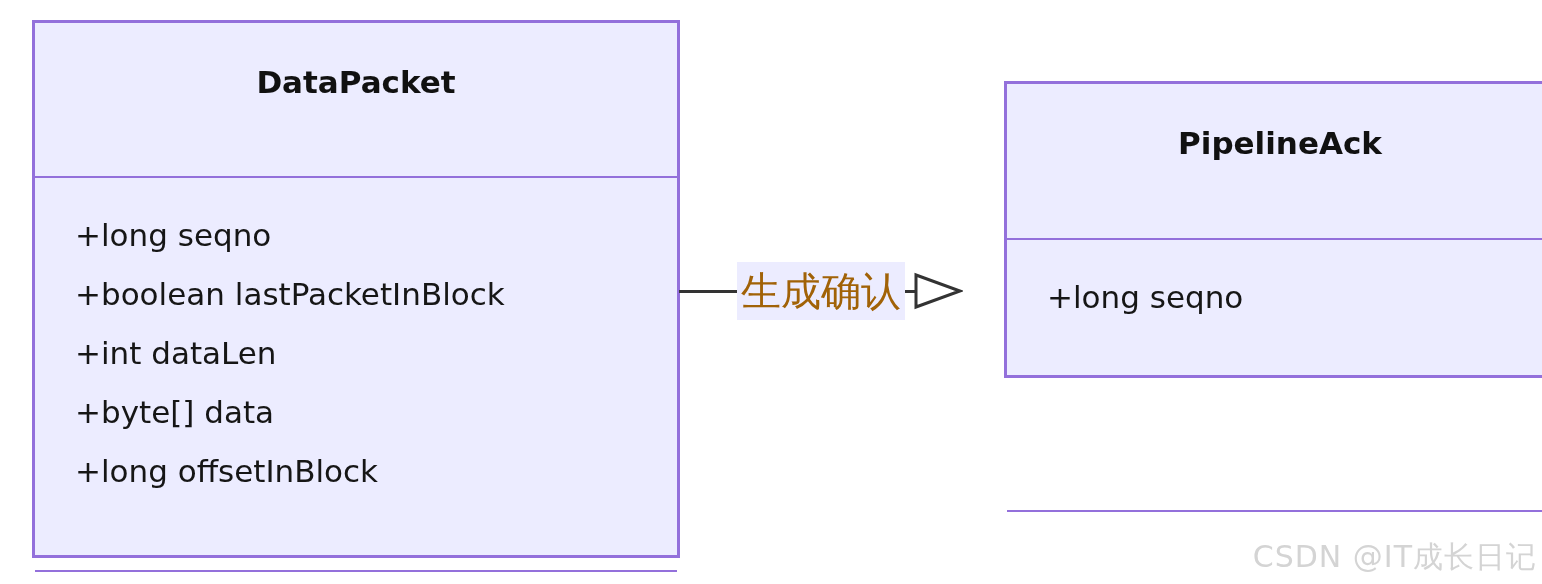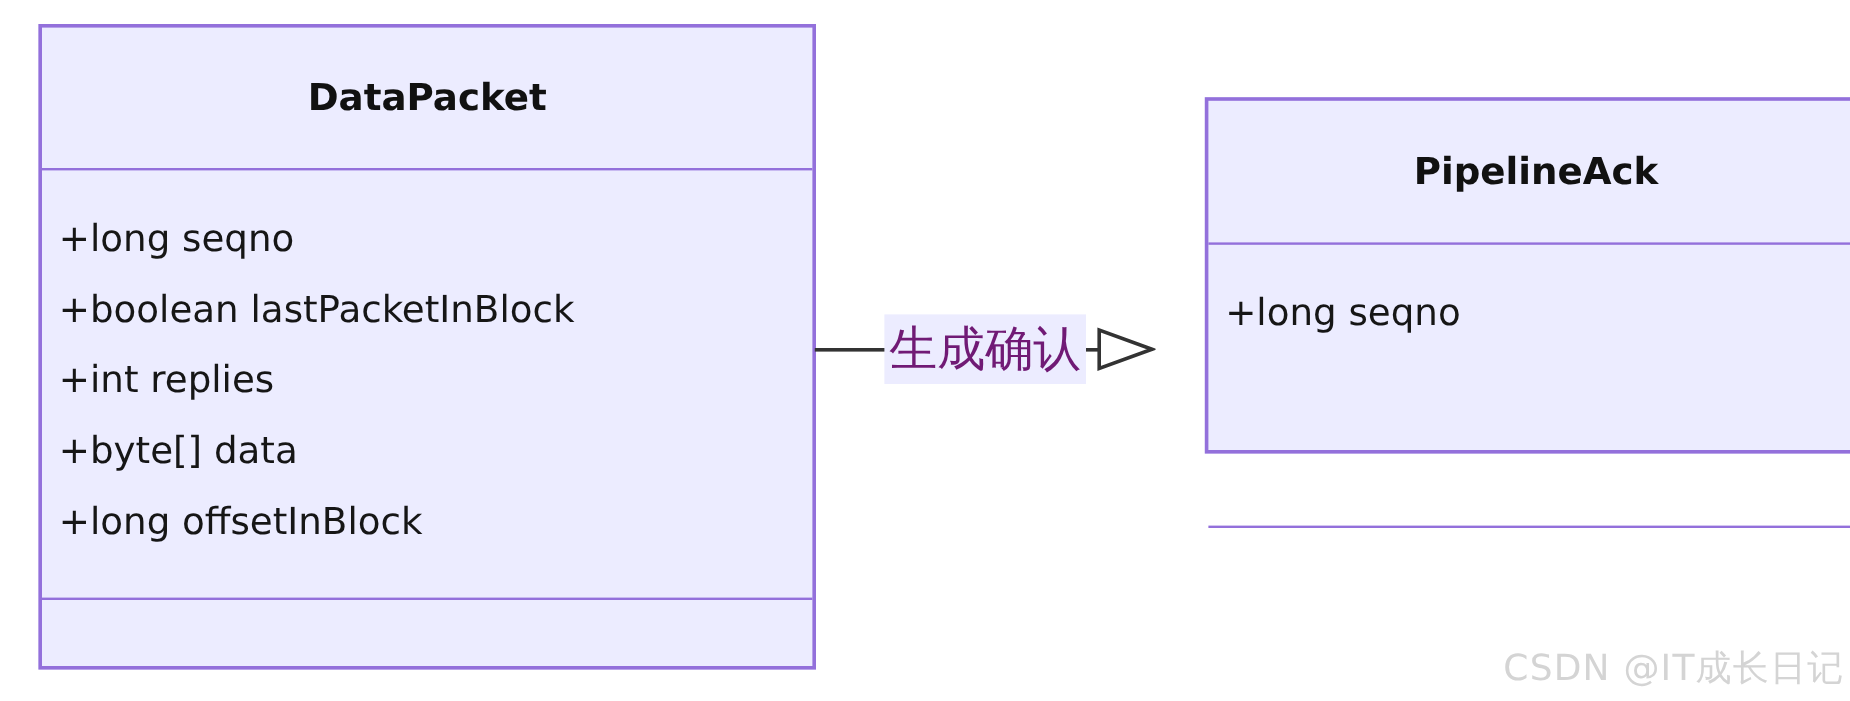--- a/index.html
+++ b/index.html
@@ -11,41 +11,42 @@
     font-family: "DejaVu Sans", "Liberation Sans", sans-serif;
     overflow: hidden;
   }
   .class-box {
     position: absolute;
     box-sizing: border-box;
     background: var(--box-fill, #ECECFF);
     border: 3px solid var(--box-border, #9370DB);
     display: flex;
     flex-direction: column;
+    gap: 36px;
   }
   .box-left  { left: 32px;  top: 20px; width: 648px; height: 538px; }
   .box-right { left: 960px; top: 81px; width: 552px; height: 297px; margin-left: 44px; }
 
   .class-title {
     box-sizing: border-box;
     display: flex;
     align-items: center;
     justify-content: center;
     font-weight: bold;
     font-size: 31px;
     color: #111111;
     flex: 0 0 auto;
   }
   .box-left  .class-title { height: 117px; }
   .box-right .class-title { height: 118px; }
 
   .class-attrs {
     box-sizing: border-box;
     border-top: 2px solid var(--box-border, #9370DB);
-    padding: 28px 10px 0 14px;
+    padding: 28px 10px 0 40px;
     font-size: 31px;
     color: #161616;
     flex: 0 0 auto;
   }
   .box-left  .class-attrs { height: 358px; }
   .box-right .class-attrs { height: 236px; }
 
   .attr {
     height: 59px;
     line-height: 59px;
@@ -73,21 +74,21 @@
   .edge-label {
     position: absolute;
     left: 737px;
     top: 262px;
     width: 168px;
     height: 58px;
     background: var(--label-bg, #ECECFF);
     font-size: 40px;
     line-height: 58px;
     text-align: center;
-    color: #701a75;
+    color: #a16207;
     white-space: nowrap;
   }
   .watermark {
     position: absolute;
     top: 537px;
     right: 5px;
     font-size: 30px;
     letter-spacing: 1px;
     color: #d4d4d4;
     text-shadow: 1px 1px 1px rgba(255,255,255,0.95);
@@ -98,21 +99,21 @@
 </head>
 <body>
 
 <div class="canvas">
 
   <div class="class-box box-left">
     <div class="class-title">DataPacket</div>
     <div class="class-attrs">
       <div class="attr">+long seqno</div>
       <div class="attr">+boolean lastPacketInBlock</div>
-      <div class="attr">+int replies</div>
+      <div class="attr">+int dataLen</div>
       <div class="attr">+byte[] data</div>
       <div class="attr">+long offsetInBlock</div>
     </div>
     <div class="class-methods"></div>
   </div>
 
   <div class="class-box box-right">
     <div class="class-title">PipelineAck</div>
     <div class="class-attrs">
       <div class="attr">+long seqno</div>

